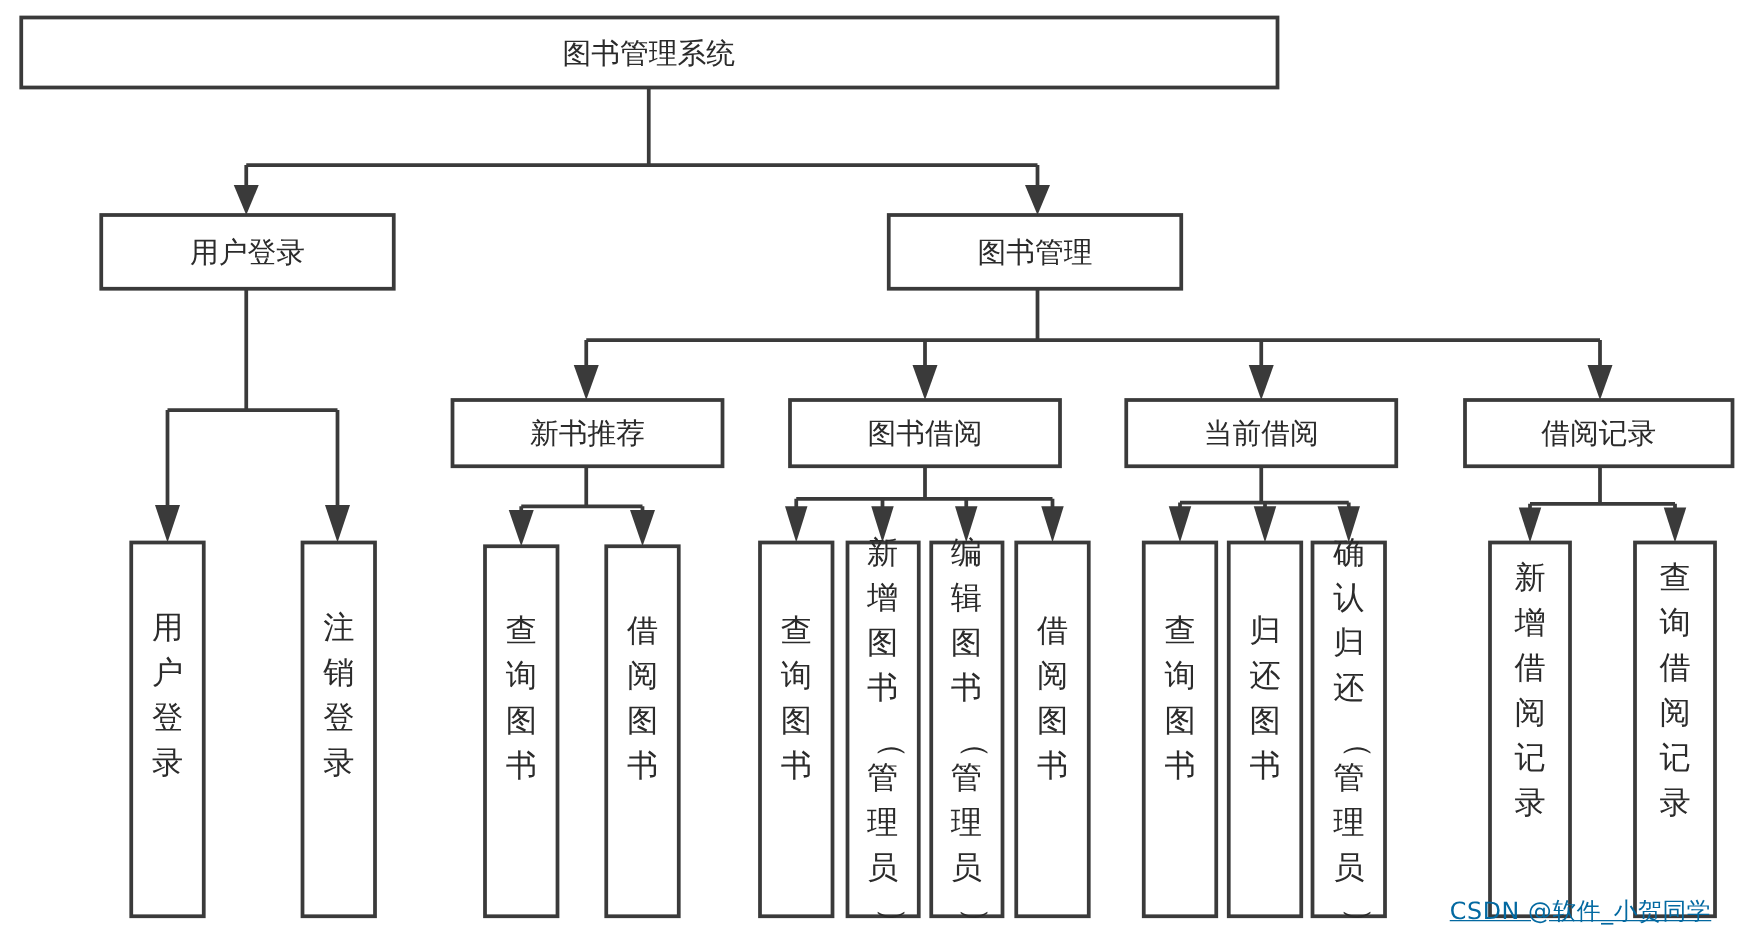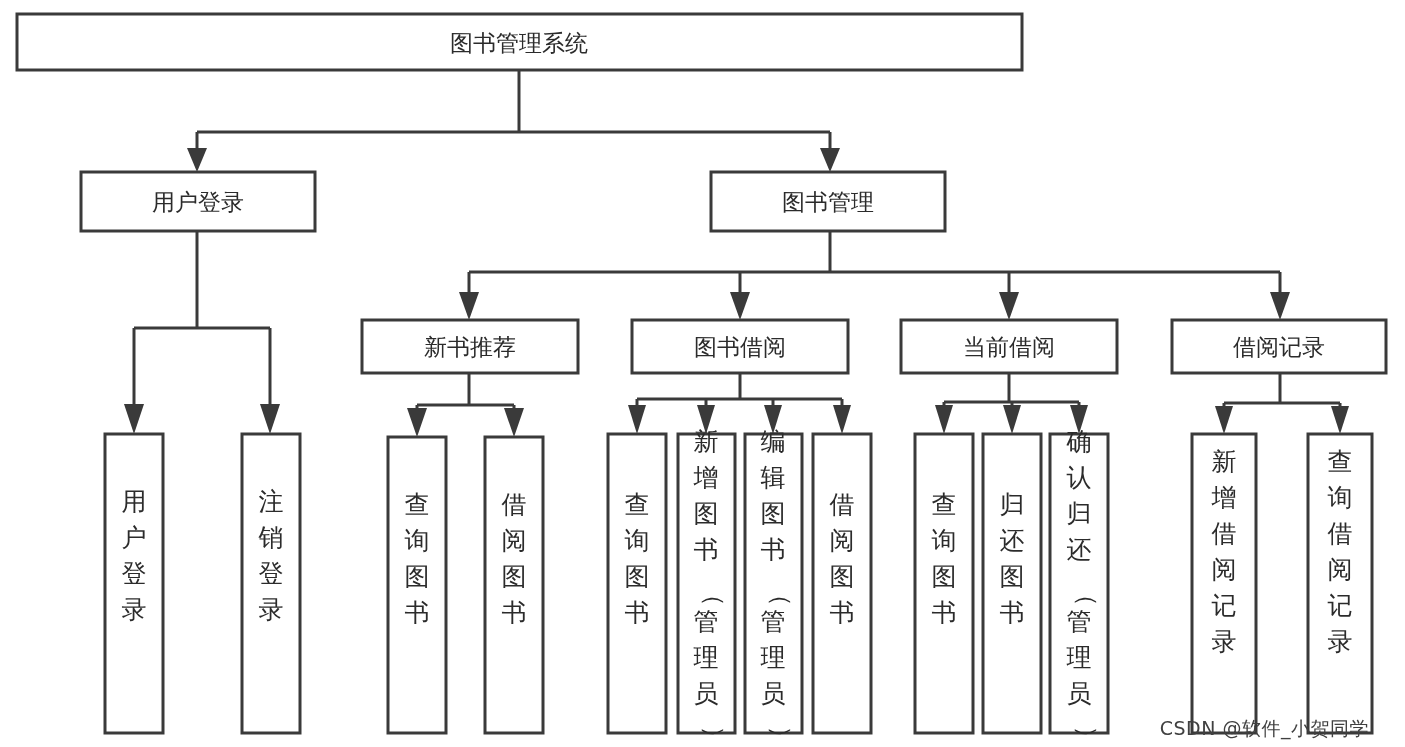--- a/index.html
+++ b/index.html
@@ -55,25 +55,26 @@
     font-size: 25px;
     fill: #2b2b2b;
     text-anchor: middle;
     font-family: "DejaVu Sans", "Liberation Sans", sans-serif;
   }
   .watermark {
     position: absolute;
     right: 14px;
     bottom: 5px;
     font-size: 19px;
-    color: #404040;
+    color: #0369a1;
     font-family: "DejaVu Sans", "Liberation Sans", sans-serif;
     white-space: nowrap;
     letter-spacing: 0.5px;
     pointer-events: none;
+    text-decoration: underline;
   }
 </style>
 </head>
 <body>
 
 <div id="diagram-root">
 
   <svg id="tree-svg" viewBox="0 0 1405 747">
     <defs>
       <marker id="arrow" markerWidth="12" markerHeight="14" refX="1" refY="7" orient="auto" markerUnits="userSpaceOnUse">

